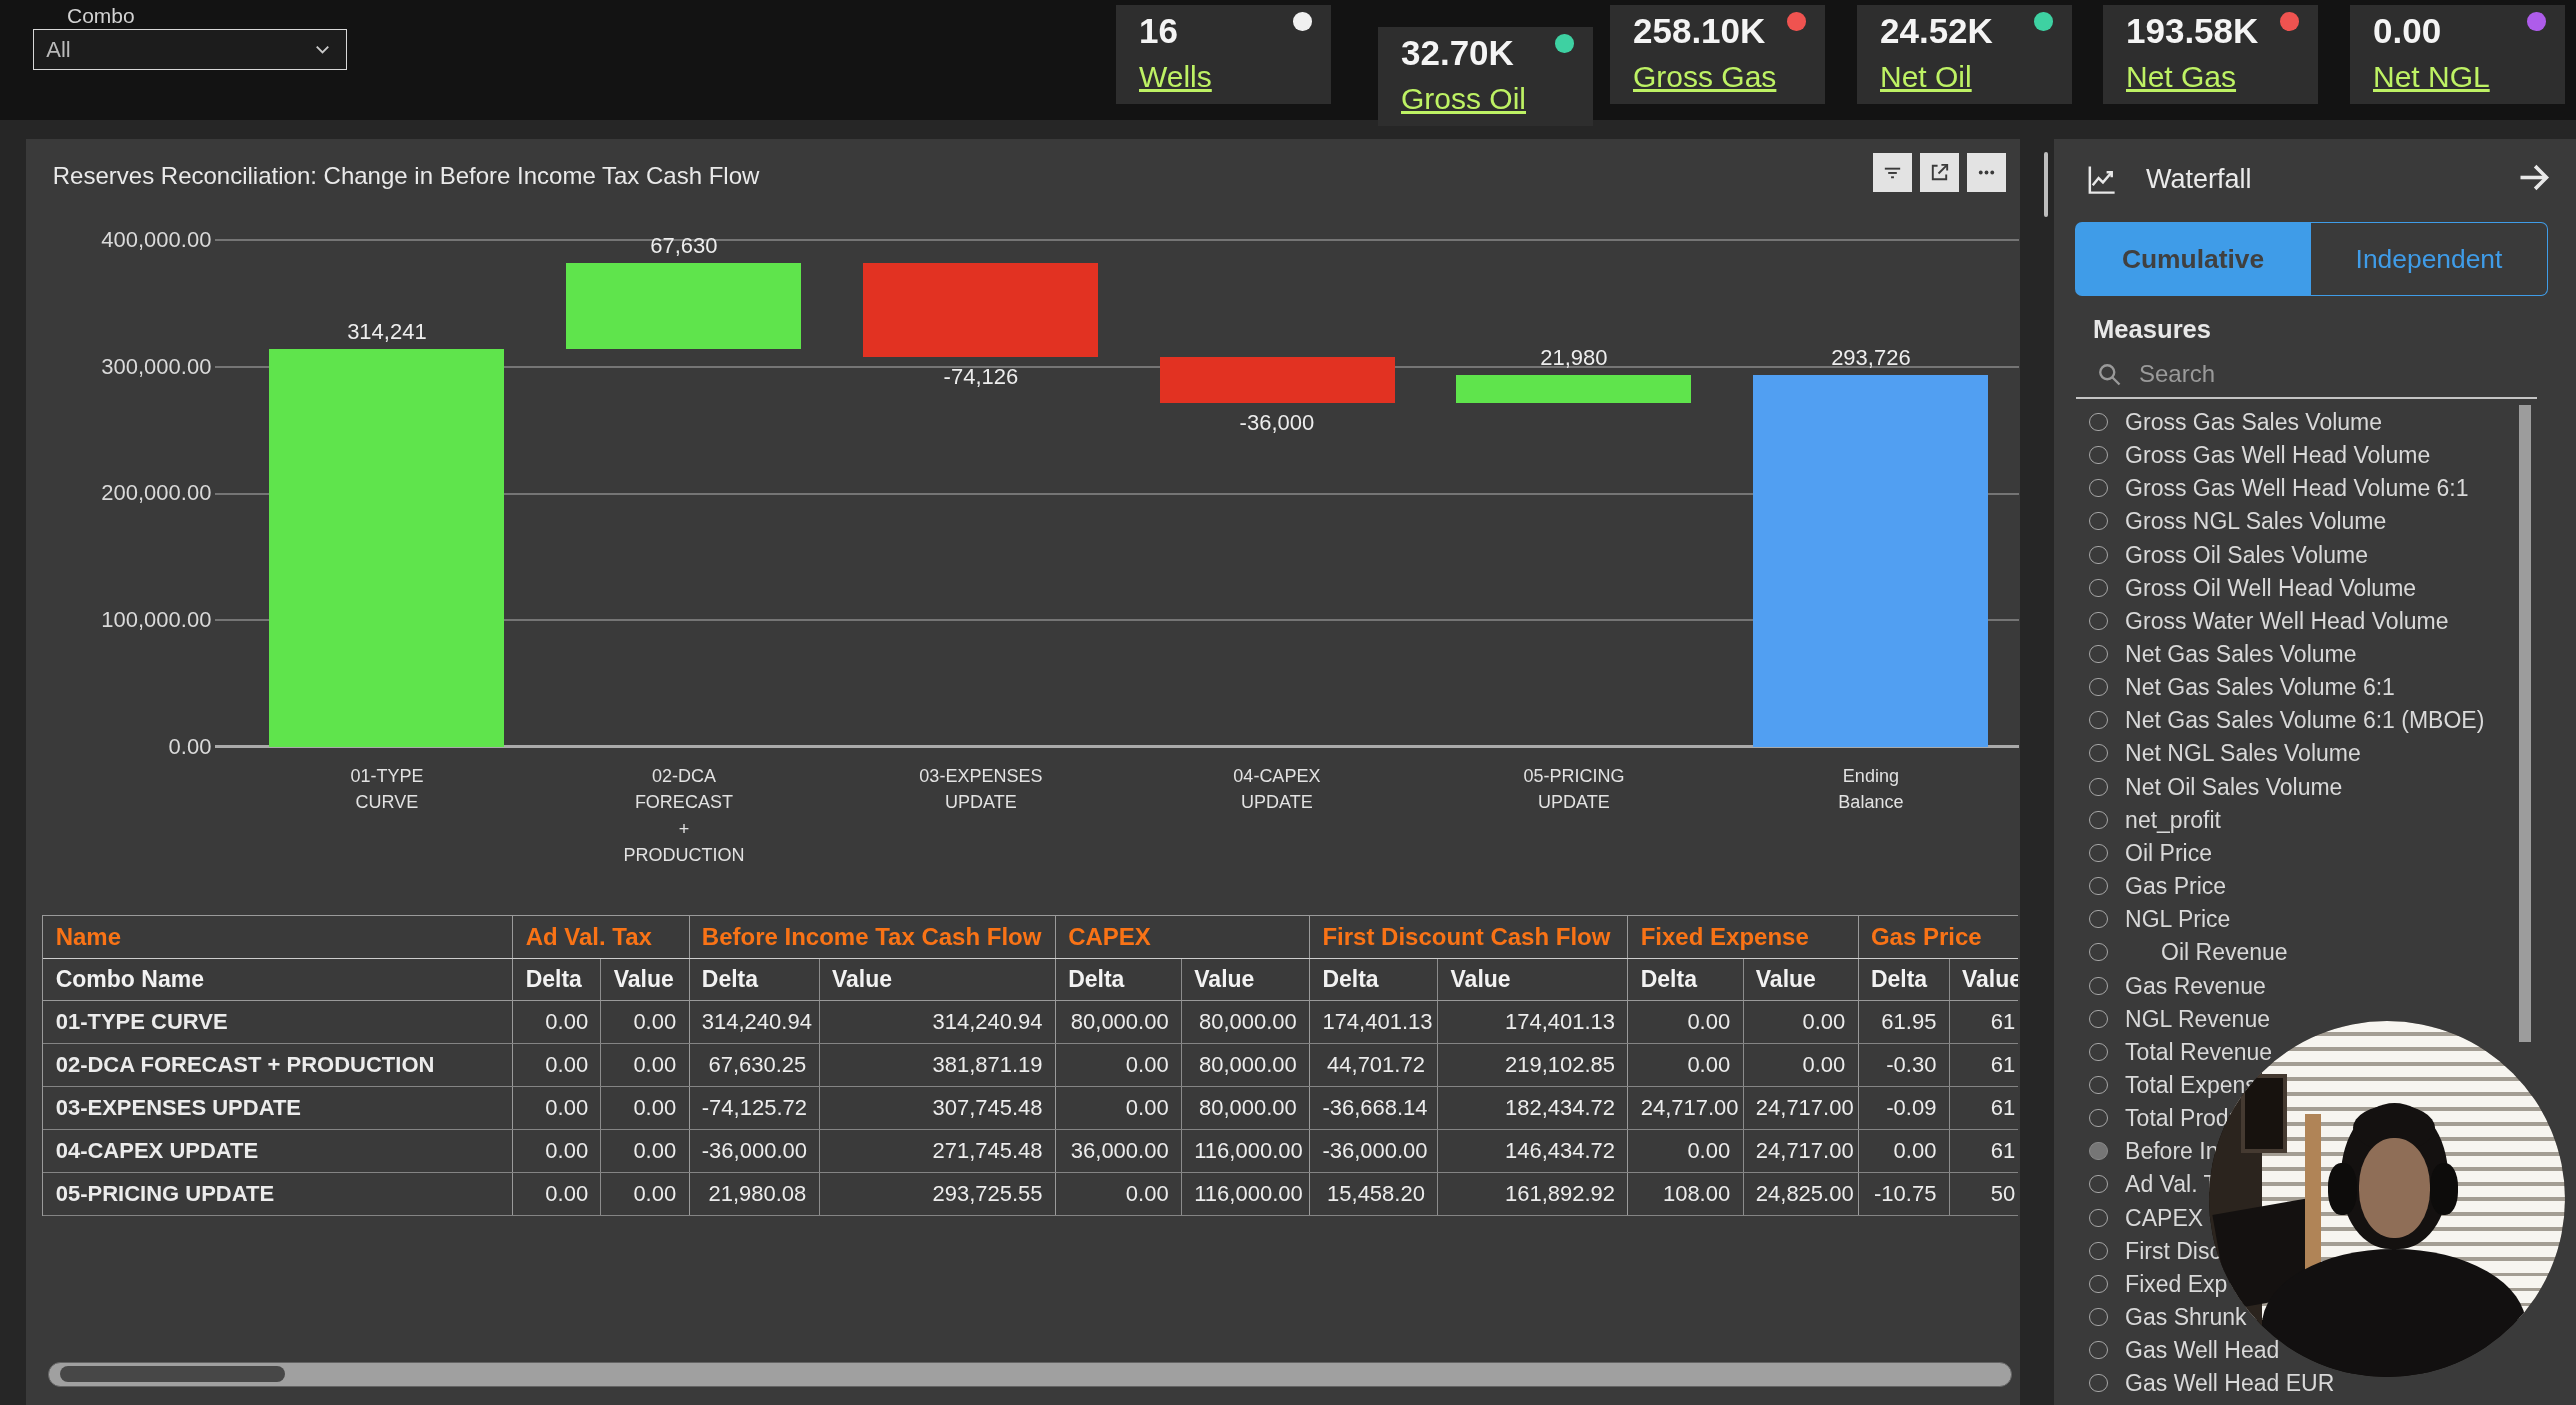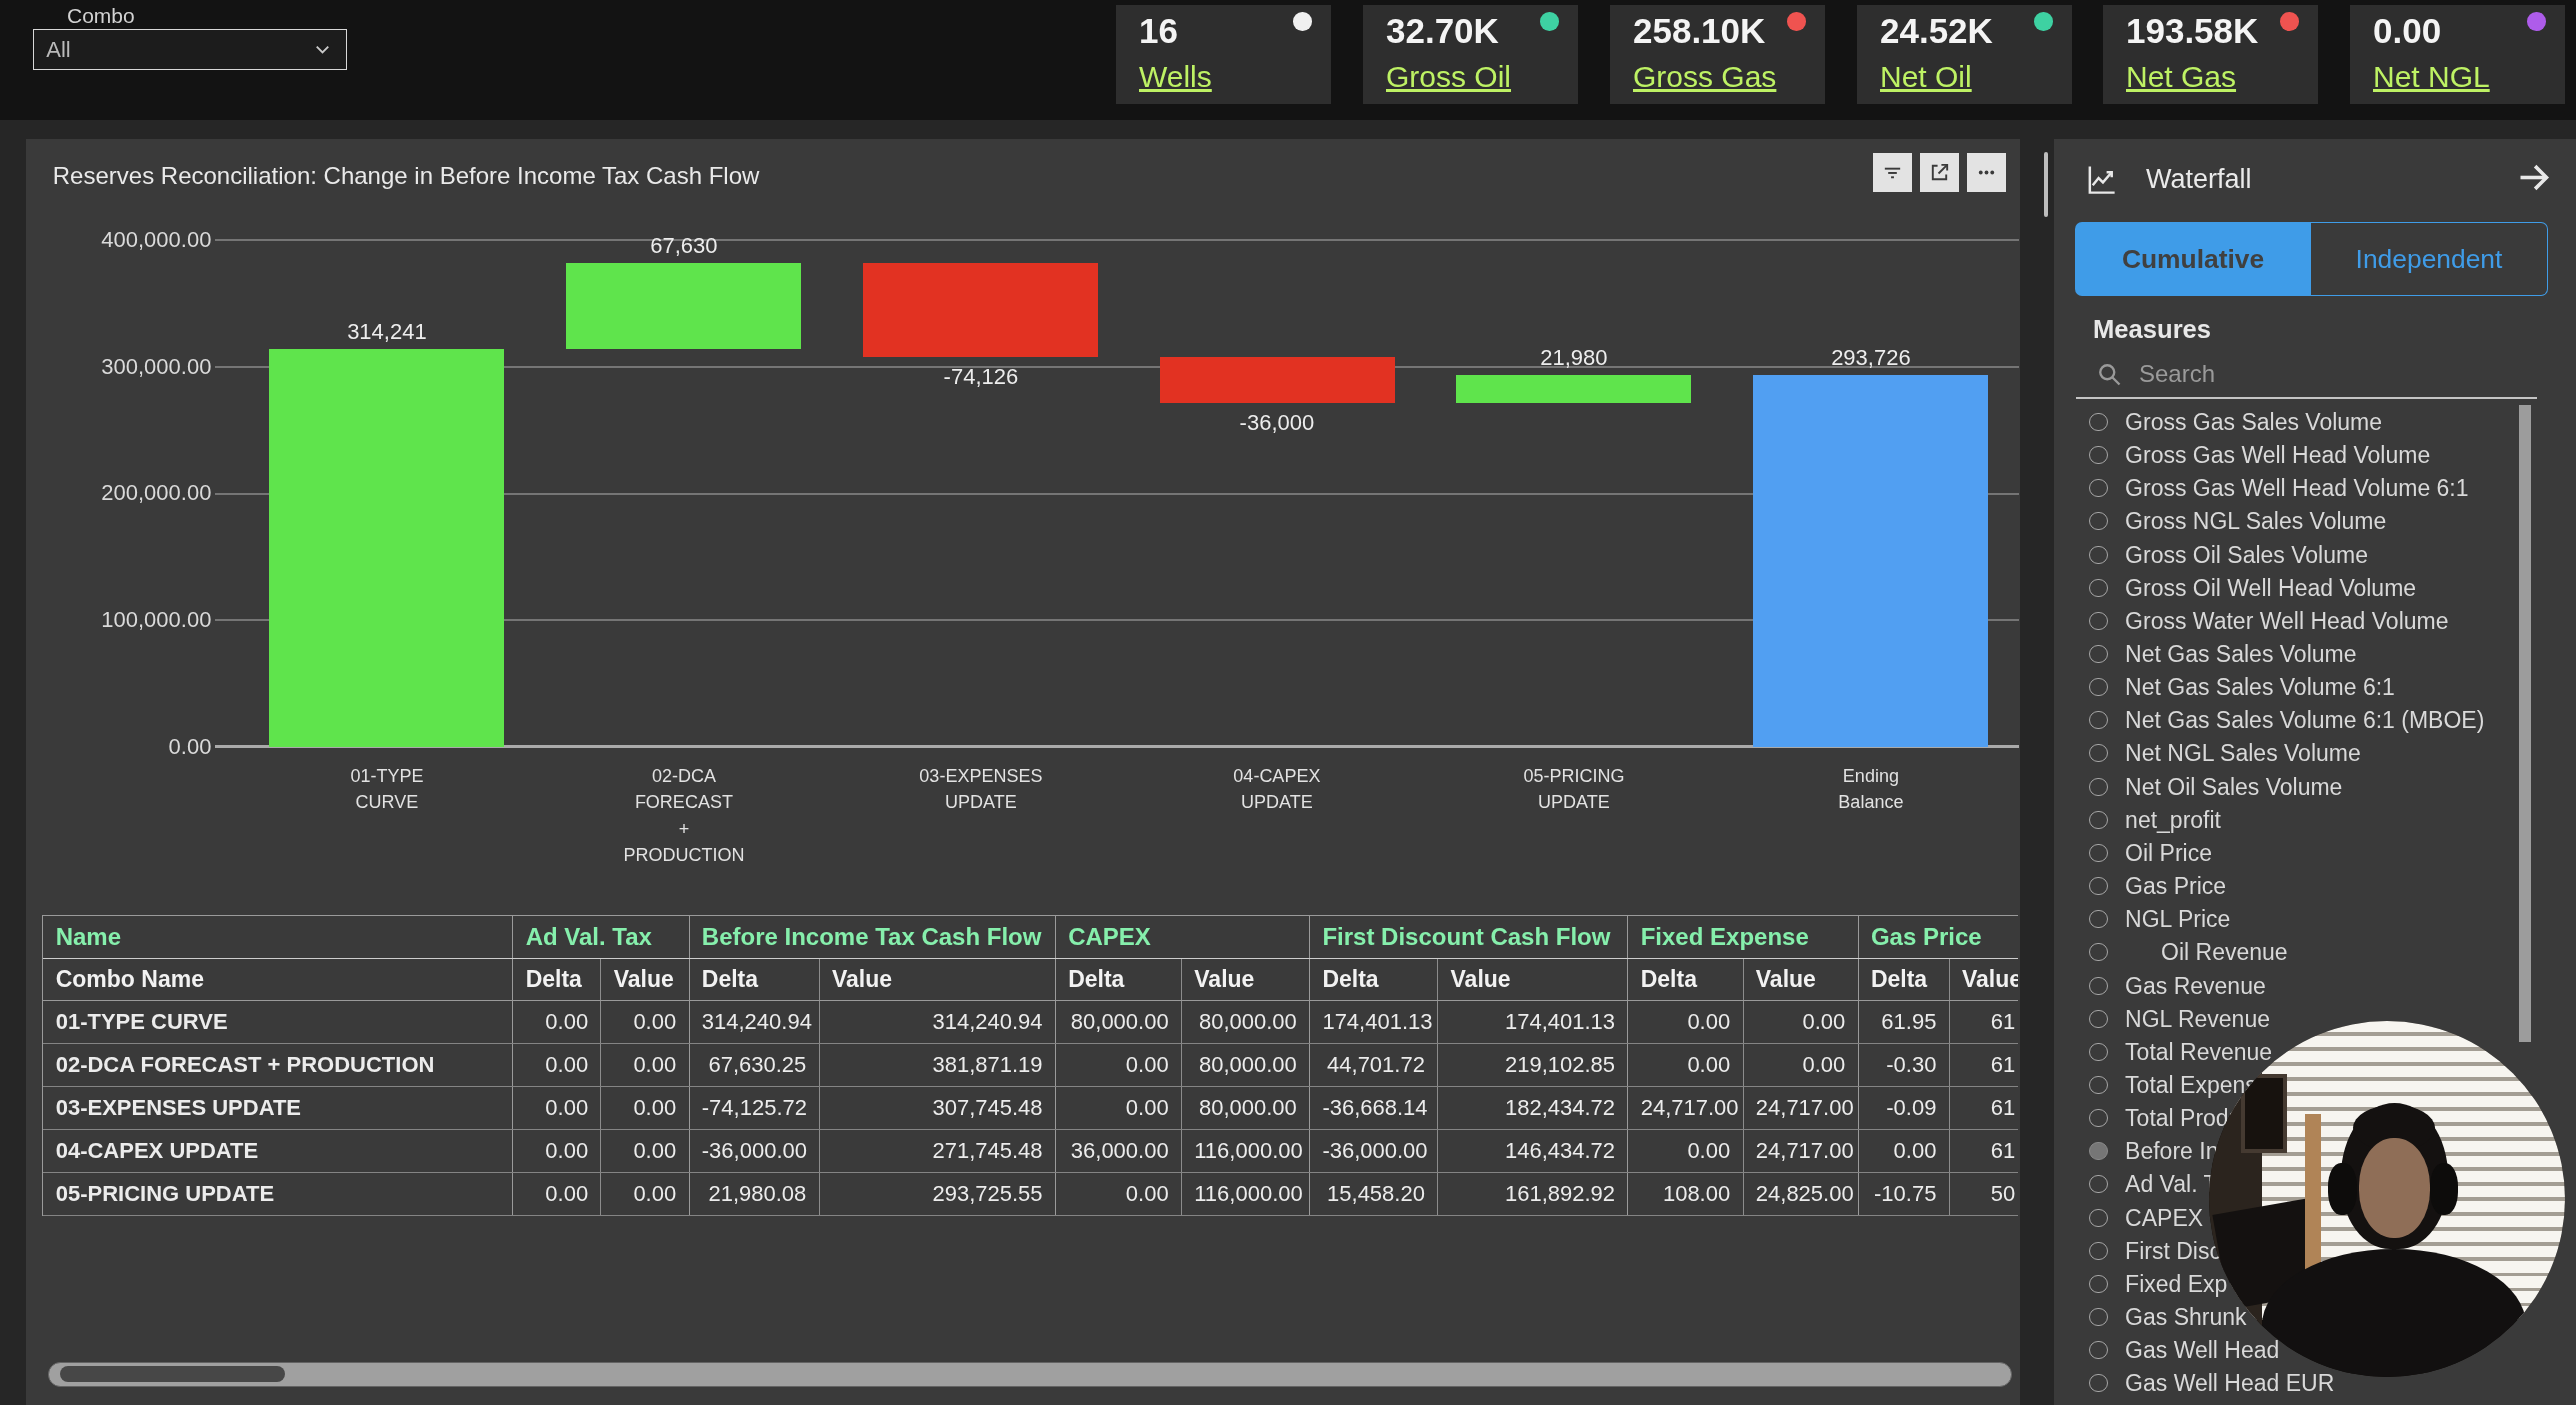--- a/index.html
+++ b/index.html
@@ -34,21 +34,21 @@
   .bar-label{position:absolute;text-align:center;font-size:22px;color:#ededed;height:26.4px;line-height:26.4px;}
   .xlabel{position:absolute;top:523px;text-align:center;font-size:18px;color:#e2e2e2;line-height:26.4px;}
   
   .table-wrap{position:absolute;left:16px;top:776px;width:1975px;overflow:hidden;
     border-top:1.8px solid #9a9a9a;border-left:1.8px solid #9a9a9a;}
   table{width:1999px;border-collapse:collapse;table-layout:fixed;color:#ececec;}
   th,td{padding:0 12.3px;box-sizing:border-box;white-space:nowrap;overflow:hidden;font-weight:normal;}
   tr.group-row{height:42px;}
   tr.sub-row{height:42px;}
   tr.data-row{height:43px;}
-  tr.group-row th{font-size:24px;font-weight:bold;text-align:left;border-bottom:1.8px solid #cdcdcd;color:#86efac;}
+  tr.group-row th{font-size:24px;font-weight:bold;text-align:left;border-bottom:1.8px solid #cdcdcd;color:#f97316;}
   tr.sub-row th{font-size:23px;font-weight:bold;text-align:left;border-bottom:1.8px solid #9a9a9a;color:#f2f2f2;}
   tr.data-row td{border-bottom:0.9px solid #848484;font-size:22px;}
   td.name{font-size:23px;font-weight:bold;text-align:left;}
   td.num{text-align:right;}
   td.cut{text-align:left;padding-left:41px;}
   .gb{border-left:1.8px solid #9a9a9a;}
   .vb{border-left:0.9px solid #8c8c8c;}
   .hscroll{position:absolute;left:22px;top:1223px;width:1964px;height:25px;background:#a0a0a0;
     border-radius:12.3px;border:1.8px solid #636363;box-sizing:border-box;}
   .hthumb{position:absolute;left:10.6px;top:2.6px;width:225px;height:16px;background:#474747;border-radius:8px;}
@@ -100,21 +100,21 @@
     <svg width="23" height="23" viewBox="0 0 24 24">
       <polyline points="6,9 12,15 18,9" fill="none" stroke="#c9c9c9" stroke-width="2"></polyline>
     </svg>
   </div>
   <div class="kpi-cards">
       <div class="kpi-card" style="left: 0px;">
         <div class="kpi-value">16</div>
         <div class="kpi-label">Wells</div>
         <div class="kpi-dot" style="background: rgb(240, 240, 240);"></div>
       </div>
-      <div class="kpi-card" style="left: 247px;">
+      <div class="kpi-card" style="left: 262px; margin-top: 22px;">
         <div class="kpi-value">32.70K</div>
         <div class="kpi-label">Gross Oil</div>
         <div class="kpi-dot" style="background: rgb(62, 209, 162);"></div>
       </div>
       <div class="kpi-card" style="left: 494px;">
         <div class="kpi-value">258.10K</div>
         <div class="kpi-label">Gross Gas</div>
         <div class="kpi-dot" style="background: rgb(239, 83, 80);"></div>
       </div>
       <div class="kpi-card" style="left: 741px;">

